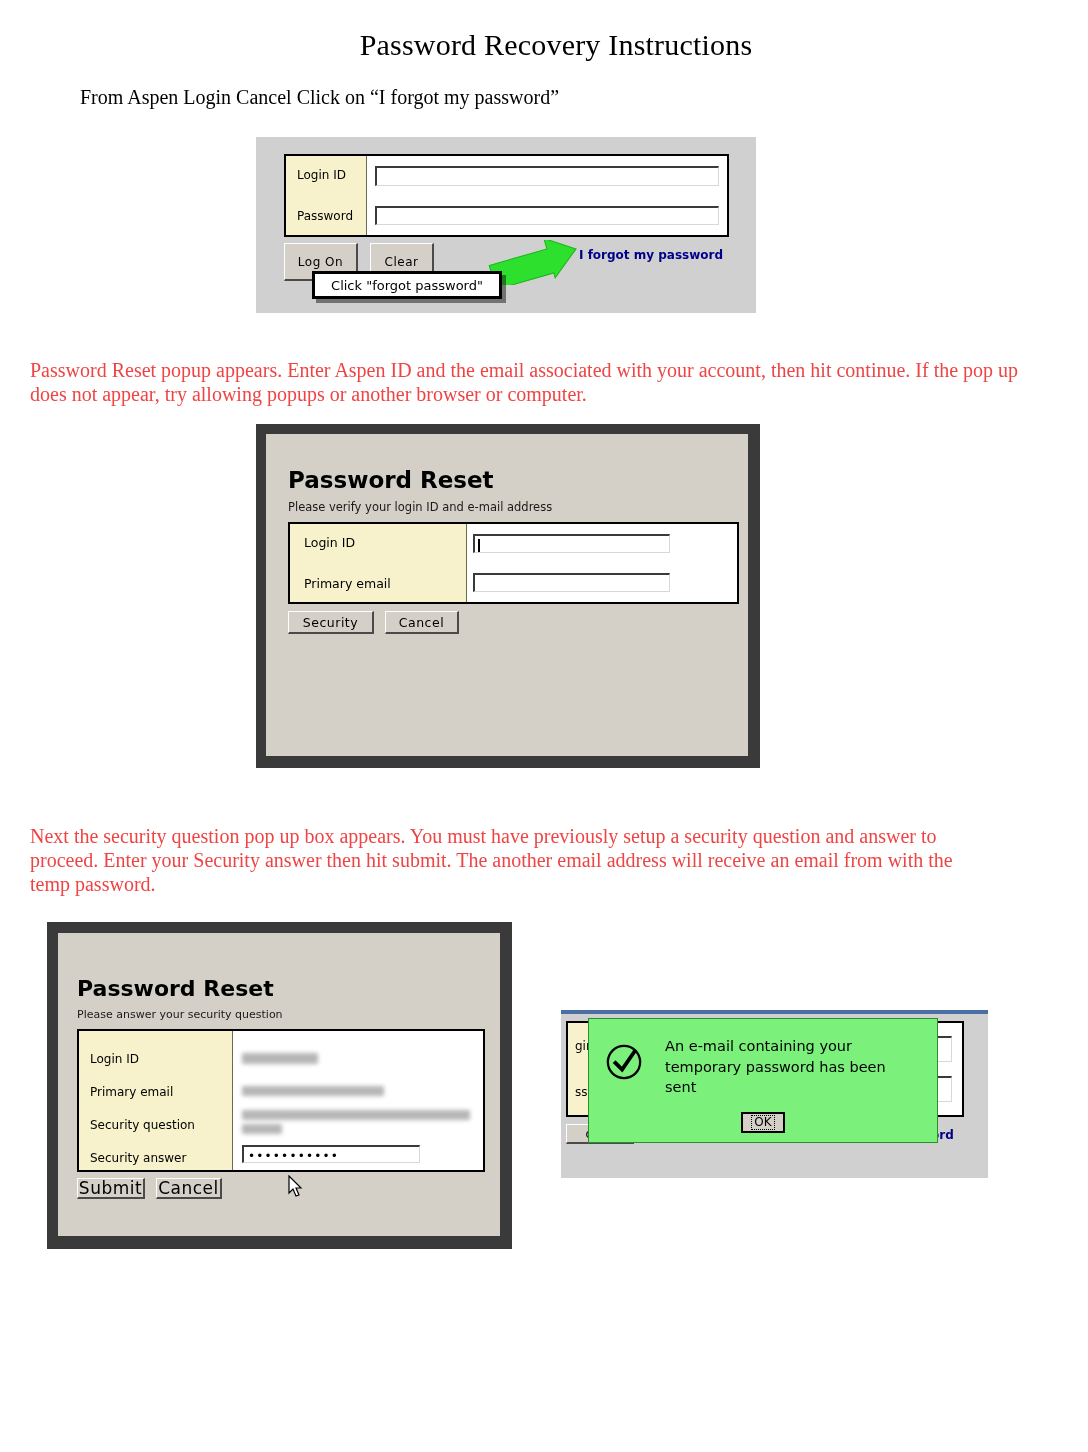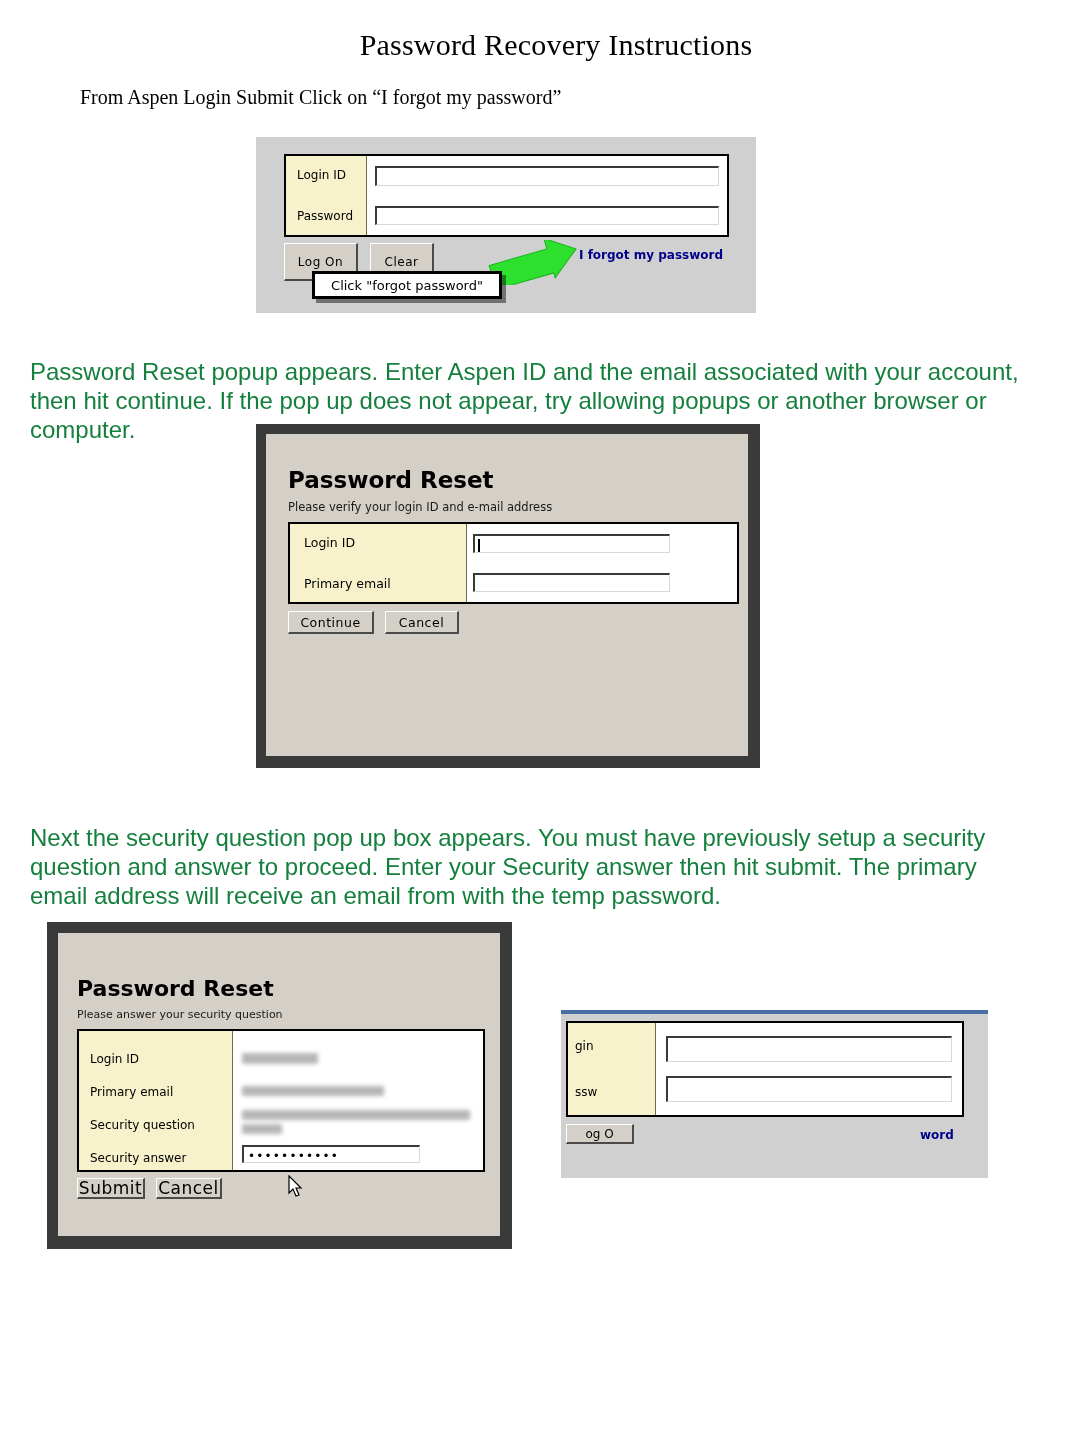--- a/index.html
+++ b/index.html
@@ -30,24 +30,24 @@
   }
   .intro-line {
     position: absolute;
     top: 86px;
     left: 80px;
     font-size: 20px;
     font-family: "Liberation Serif", serif;
   }
   .para {
     position: absolute;
-    font-family: Liberation Sans, sans-serif;
-    font-size: 24px;
+    font-family: Liberation Serif, serif;
+    font-size: 20px;
     line-height: 1.20;
-    color: #15803d;
+    color: #ef4444;
   }
   .para-2 { top: 358px; left: 30px; width: 1012px; }
   .para-3 { top: 824px; left: 30px; width: 960px; }
 
   
   .shot { position: absolute; }
   .grid {
     border: 2px solid #000;
     background: #ffffff;
     display: flex;
@@ -255,21 +255,21 @@
   }
   #btn-ok span {
     font-family: "DejaVu Sans", sans-serif; font-size: 12px; color: #000;
     border: 1px dotted #000; padding: 0 2px; line-height: 13px;
   }
 </style>
 </head>
 <body>
 
 <div class="page-title">Password Recovery Instructions</div>
-<div class="intro-line">From Aspen Login Submit Click on “I forgot my password”</div>
+<div class="intro-line">From Aspen Login Cancel Click on “I forgot my password”</div>
 
 <div class="shot" id="shot-login">
 
   <div class="grid lg-grid">
     <div class="labelcol">
       <div class="lbl">Login ID</div>
       <div class="lbl">Password</div>
     </div>
     <div class="fieldcol">
       <div class="txtbox"></div>
@@ -304,21 +304,21 @@
       </div>
       <div class="fieldcol">
         <div class="txtbox">
           <span class="caret"></span>
         </div>
         <div class="txtbox"></div>
       </div>
     </div>
 
     <div class="btnrow">
-      <div class="btn" id="btn-continue">Continue</div>
+      <div class="btn" id="btn-continue">Security</div>
       <div class="btn" id="btn-cancel-1">Cancel</div>
     </div>
 
   </div>
 </div>
 
 <div class="shot" id="shot-secq">
   <div class="inner">
 
     <div class="dlg-title">Password Reset</div>
@@ -373,16 +373,26 @@
     </div>
     <div class="bg-fieldcol">
       <div class="bg-txtbox"></div>
       <div class="bg-txtbox"></div>
     </div>
   </div>
 
   <div class="bg-btn">og O</div>
   <div class="bg-link">word</div>
 
+  <div id="popup-sent">
+    <svg class="check-icon" viewBox="0 0 40 40">
+      <circle cx="20" cy="20" r="17" fill="none" stroke="#000" stroke-width="2.4"></circle>
+      <polyline points="11,21 18,28 31,9" fill="none" stroke="#000" stroke-width="4" stroke-linecap="square"></polyline>
+    </svg>
+    <div class="msg">An e-mail containing your temporary password has been sent</div>
+    <div id="btn-ok">
+      <span>OK</span>
+    </div>
+  </div>
 </div>
 
 <div class="para para-2">Password Reset popup appears. Enter Aspen ID and the email associated with your account, then hit continue. If the pop up does not appear, try allowing popups or another browser or computer.</div>
-<div class="para para-3">Next the security question pop up box appears. You must have previously setup a security question and answer to proceed. Enter your Security answer then hit submit. The primary email address will receive an email from with the temp password.</div>
+<div class="para para-3">Next the security question pop up box appears. You must have previously setup a security question and answer to proceed. Enter your Security answer then hit submit. The another email address will receive an email from with the temp password.</div>
 
 </body></html>

